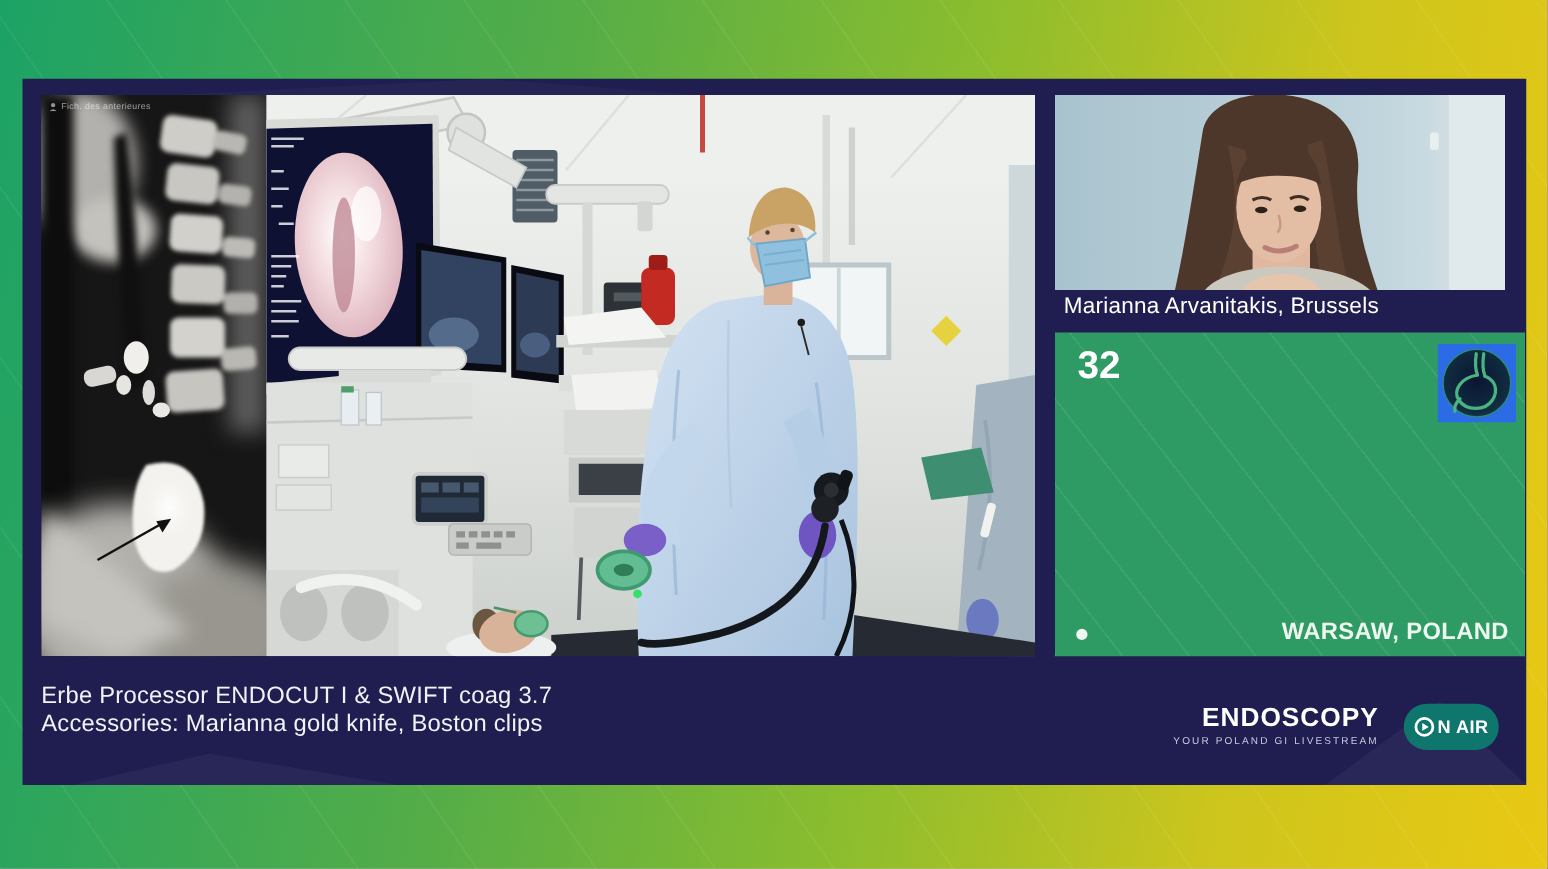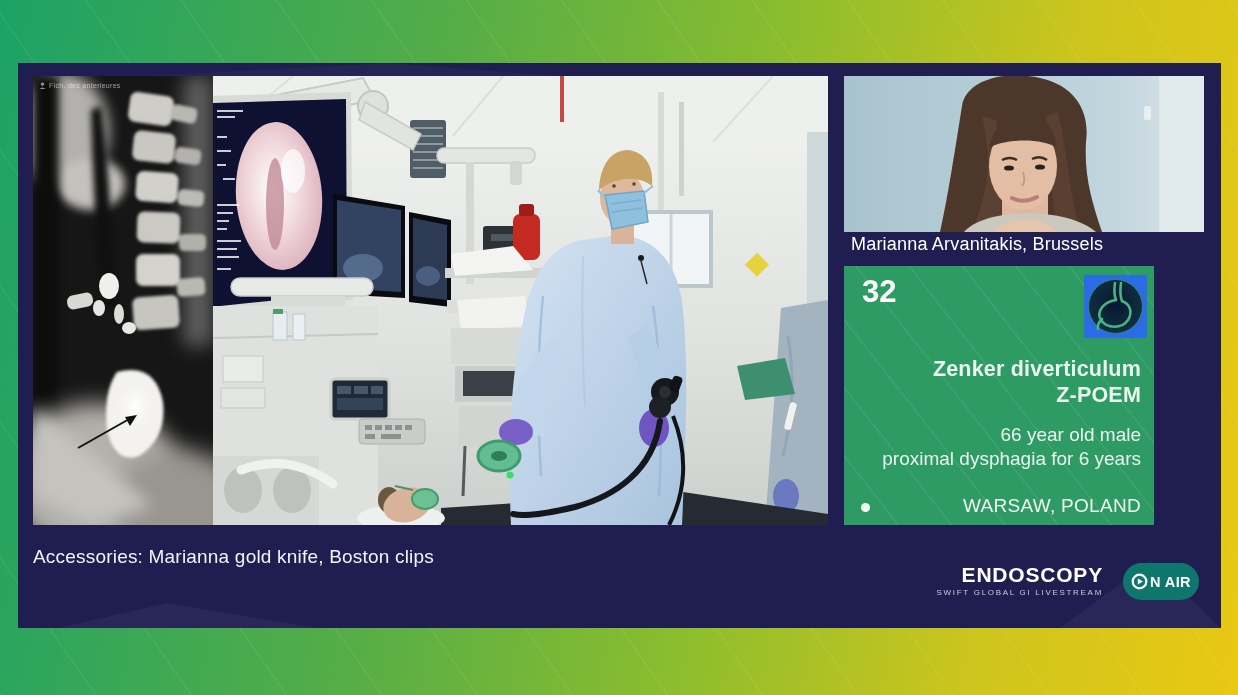--- a/index.html
+++ b/index.html
@@ -30,21 +30,21 @@
   }
   .photo{ position:absolute; left:195px; top:13px; width:615px; height:449px; overflow:hidden; background:#dfе1de; }
   .webcam{ position:absolute; left:826px; top:13px; width:360px; height:156px; overflow:hidden; background:#b7cdd7; }
 
   .presenter-name{
     position:absolute; left:833px; top:171px; width:360px;
     color:#ffffff; font-size:18px; font-weight:normal; letter-spacing:.2px;
   }
 
   .case-card{
-    position:absolute; left:826px; top:203px; width:310px; height:259px;
+    position:absolute; left:826px; top:203px; width:376px; height:259px;
     background:#2e9b64; overflow:hidden;
   }
   .case-card .stripes{
     position:absolute; inset:0;
     background:repeating-linear-gradient(52deg, rgba(255,255,255,0.07) 0 1.5px, transparent 1.5px 42px);
     pointer-events:none;
   }
   .case-number{ position:absolute; left:18px; top:8px; color:#ffffff; font-size:31px; font-weight:bold; }
   .case-icon{ position:absolute; right:7px; top:9px; width:63px; height:63px; }
   .case-titles{
@@ -53,21 +53,21 @@
   }
   .case-details{
     position:absolute; right:13px; top:157px; text-align:right; color:#e9f5ee;
     font-size:19px; line-height:23.5px; width:330px;
   }
   .case-footer-dot{
     position:absolute; left:17px; bottom:13px; width:9px; height:9px; border-radius:50%;
     background:#f2f7f3;
   }
   .case-location{
-    position:absolute; right:13px; bottom:8px; color:#eef6f0; font-size:19px; font-weight:normal;
+    position:absolute; right:13px; bottom:8px; color:#eef6f0; font-size:19px; font-weight:bold;
     letter-spacing:.3px;
   }
 
   .tech-info{
     position:absolute; left:15px; top:483px; color:#f2f3f8; font-size:19px; line-height:22.5px;
     letter-spacing:.2px;
   }
 
   .brand{ position:absolute; right:22px; top:498px; display:flex; align-items:center; gap:20px; }
   .brand-text{ text-align:right; }
@@ -408,40 +408,33 @@
         <rect x="0" y="0" width="63" height="63" rx="2" fill="#2b6be6"></rect>
         <circle cx="31.5" cy="31.5" r="27" fill="url(#stbg)" stroke="#2c8f74" stroke-width="1" opacity="0.98"></circle>
         <g stroke="#49b381" stroke-width="2.6" fill="none" stroke-linecap="round">
           <path d="M31,8 C30,15 30,20 32,25"></path>
           <path d="M37,8 C36,15 36,21 38,26"></path>
           <path d="M32,25 C19,27 12,37 17,45 C23,54 38,54 44,45 C49,37 46,29 38,26"></path>
           <path d="M18,44 C15,47 13,50 14,54"></path>
         </g>
       </svg>
     </div>
-    <div class="case-titles">
-      <div>Zenker diverticulum</div>
-      <div>Z-POEM</div>
-    </div>
-    <div class="case-details">
-      <div>66 year old male</div>
-      <div>proximal dysphagia for 6 years</div>
-    </div>
     <div class="case-footer-dot"></div>
     <div class="case-location">WARSAW, POLAND</div>
   </div>
 
   <div class="tech-info">
+    <div>Erbe Processor ENDOCUT I &amp; SWIFT coag 3.7</div>
     <div>Accessories: Marianna gold knife, Boston clips</div>
   </div>
 
   <div class="brand">
     <div class="brand-text">
       <div class="brand-name">ENDOSCOPY</div>
-      <div class="brand-tagline">SWIFT GLOBAL GI LIVESTREAM</div>
+      <div class="brand-tagline">YOUR POLAND GI LIVESTREAM</div>
     </div>
     <div class="onair-pill">
       <svg width="17" height="17" viewBox="0 0 17 17">
         <circle cx="8.5" cy="8.5" r="6.8" stroke="#ffffff" stroke-width="2.2" fill="none"></circle>
         <polygon points="6.8,5.4 12,8.5 6.8,11.6" fill="#ffffff"></polygon>
       </svg>
       <span>N AIR</span>
     </div>
   </div>
 </div>

